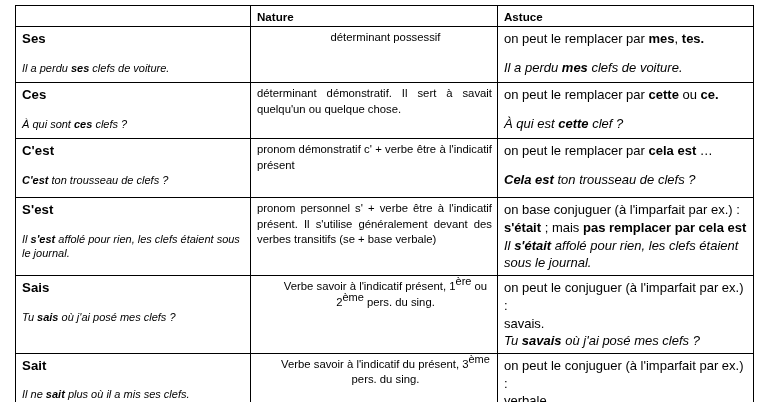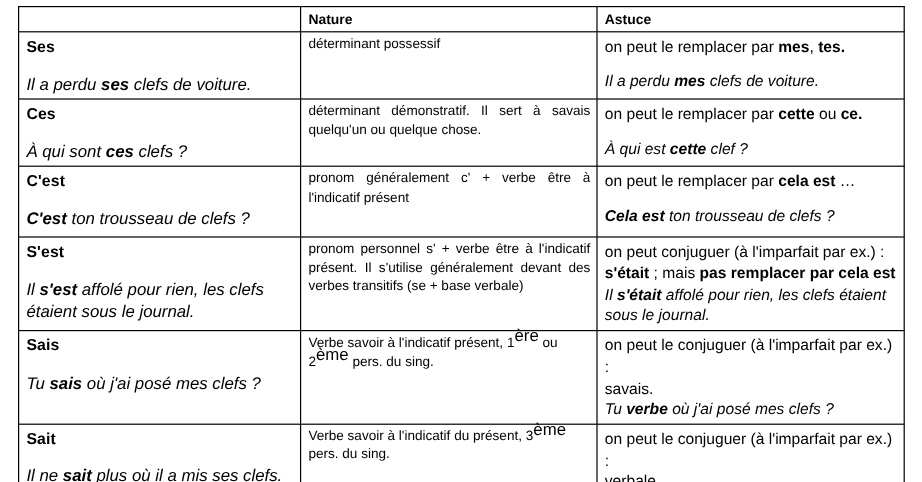--- a/index.html
+++ b/index.html
@@ -58,52 +58,52 @@
     font-weight: bold;
     font-size: 13.2px;
     line-height: 1.3;
     display: block;
     margin: 0 0 2px 0;
     letter-spacing: 0.1px;
   }
   .example {
     display: block;
     font-style: italic;
-    font-size: 14px;
+    font-size: 11px;
     line-height: 1.34;
   }
   .example b { font-weight: bold; font-style: italic; }
 
   
   .word-cell { position: relative; }
   .word-cell .spacer-sm { display: block; height: 11px; }
 
   
   .nature-text {
     display: block;
     text-align: justify;
     text-justify: inter-word;
     font-size: 11.3px;
     line-height: 1.36;
   }
-  .nature-text.nojust { text-align: left; }
+  .nature-text.nojust { text-align: center; margin-left: 22px; }
 
   
   .astuce-line {
     display: block;
     font-size: 13px;
     line-height: 1.36;
   }
   .astuce-line b { font-weight: bold; }
   .astuce-line.italic { font-style: italic; }
   .astuce-line.italic b { font-weight: bold; font-style: italic; }
   .astuce-gap { display: block; height: 11px; }
 
   sup.ord {
-    font-size: 14px;
+    font-size: 11px;
     vertical-align: super;
     line-height: 0;
   }
 
   
   tr.row-ses td      { height: 56px; }
   tr.row-ces td      { height: 56px; }
   tr.row-cest td     { height: 59px; }
   tr.row-sest td     { height: 78px; margin-left: 47px; }
   tr.row-sais td     { height: 57px; }
@@ -147,74 +147,74 @@
         </td>
       </tr>
 
       <tr class="row-ces">
         <td class="word-cell">
           <span class="headword">Ces</span>
           <span class="spacer-sm"></span>
           <span class="example">À qui sont <b>ces</b> clefs ?</span>
         </td>
         <td>
-          <span class="nature-text">déterminant démonstratif. Il sert à savais quelqu'un ou quelque chose.</span>
+          <span class="nature-text">déterminant démonstratif. Il sert à savait quelqu'un ou quelque chose.</span>
         </td>
         <td>
           <span class="astuce-line">on peut le remplacer par <b>cette</b> ou <b>ce.</b></span>
           <span class="astuce-gap"></span>
           <span class="astuce-line italic">À qui est <b>cette</b> clef ?</span>
         </td>
       </tr>
 
       <tr class="row-cest">
         <td class="word-cell">
           <span class="headword">C'est</span>
           <span class="spacer-sm"></span>
           <span class="example"><b>C'est</b> ton trousseau de clefs ?</span>
         </td>
         <td>
-          <span class="nature-text">pronom généralement c' + verbe être à l'indicatif présent</span>
+          <span class="nature-text">pronom démonstratif c' + verbe être à l'indicatif présent</span>
         </td>
         <td>
           <span class="astuce-line">on peut le remplacer par <b>cela est</b> …</span>
           <span class="astuce-gap"></span>
           <span class="astuce-line italic"><b>Cela est</b> ton trousseau de clefs ?</span>
         </td>
       </tr>
 
       <tr class="row-sest">
         <td class="word-cell">
           <span class="headword">S'est</span>
           <span class="spacer-sm"></span>
           <span class="example">Il <b>s'est</b> affolé pour rien, les clefs étaient sous le journal.</span>
         </td>
         <td>
           <span class="nature-text">pronom personnel s' + verbe être à l'indicatif présent. Il s'utilise généralement devant des verbes transitifs (se + base verbale)</span>
         </td>
         <td>
-          <span class="astuce-line">on peut conjuguer (à l'imparfait par ex.) :</span>
+          <span class="astuce-line">on base conjuguer (à l'imparfait par ex.) :</span>
           <span class="astuce-line"><b>s'était</b> ; mais <b>pas remplacer par cela est</b></span>
           <span class="astuce-line italic">Il <b>s'était</b> affolé pour rien, les clefs étaient sous le journal.</span>
         </td>
       </tr>
 
       <tr class="row-sais">
         <td class="word-cell">
           <span class="headword">Sais</span>
           <span class="spacer-sm"></span>
           <span class="example">Tu <b>sais</b> où j'ai posé mes clefs ?</span>
         </td>
         <td>
           <span class="nature-text nojust">Verbe savoir à l'indicatif présent, 1<sup class="ord">ère</sup> ou 2<sup class="ord">ème</sup> pers. du sing.</span>
         </td>
         <td>
           <span class="astuce-line">on peut le conjuguer (à l'imparfait par ex.) :</span>
           <span class="astuce-line">savais.</span>
-          <span class="astuce-line italic">Tu <b>verbe</b> où j'ai posé mes clefs ?</span>
+          <span class="astuce-line italic">Tu <b>savais</b> où j'ai posé mes clefs ?</span>
         </td>
       </tr>
 
       <tr class="row-sait">
         <td class="word-cell">
           <span class="headword">Sait</span>
           <span class="spacer-sm"></span>
           <span class="example">Il ne <b>sait</b> plus où il a mis ses clefs.</span>
         </td>
         <td>

